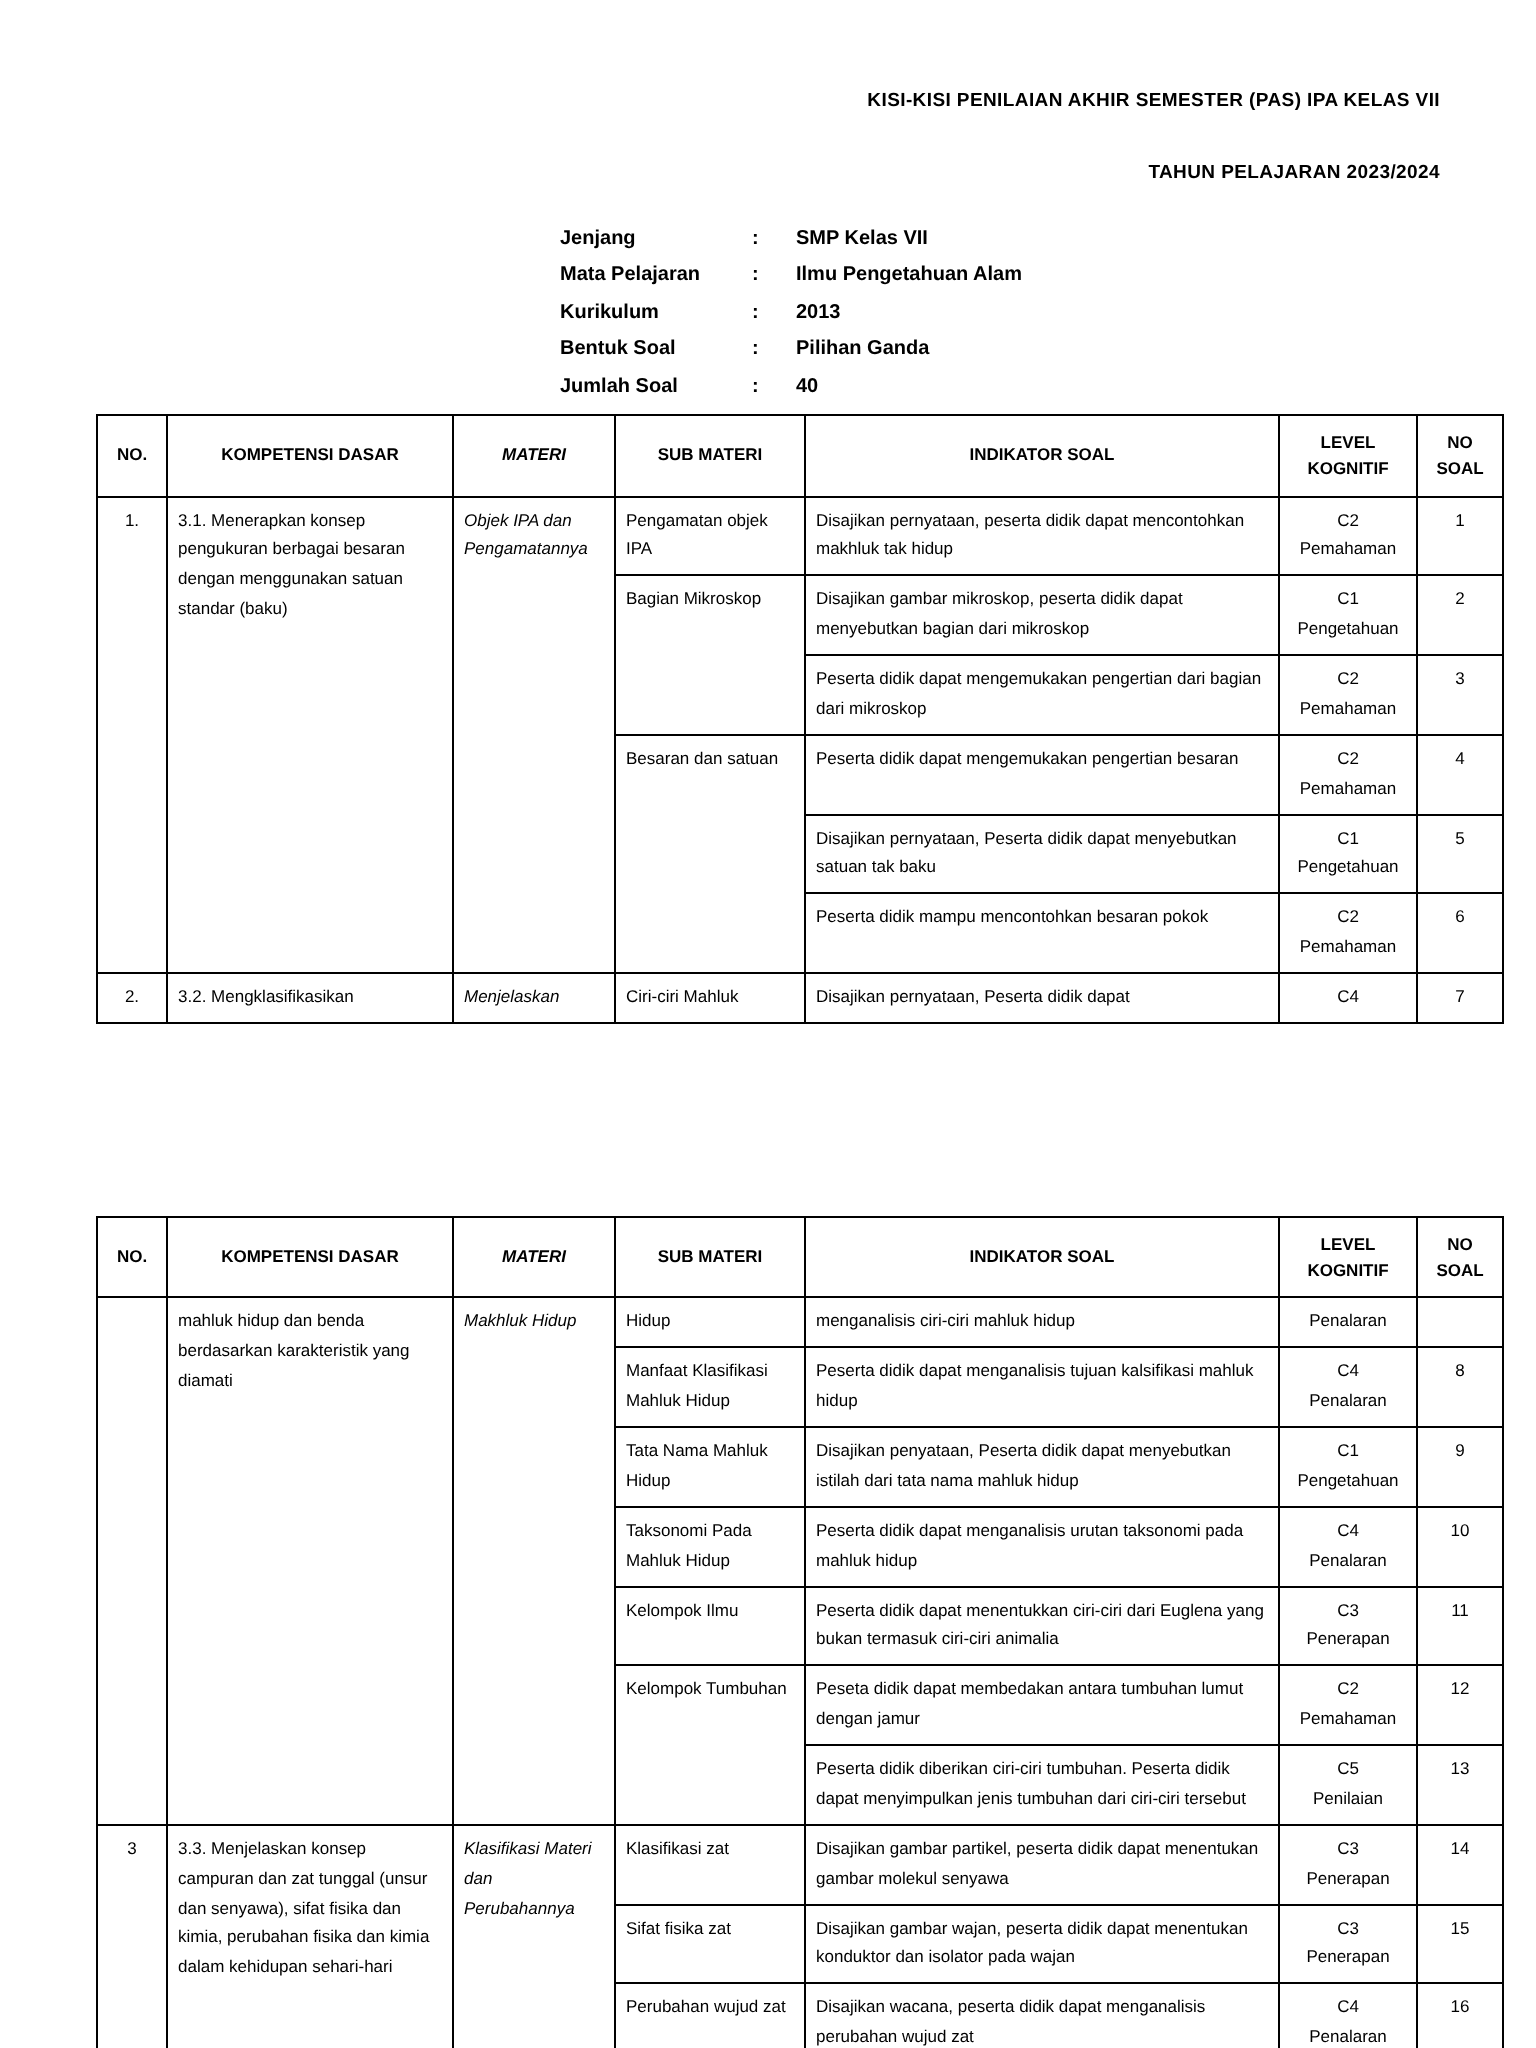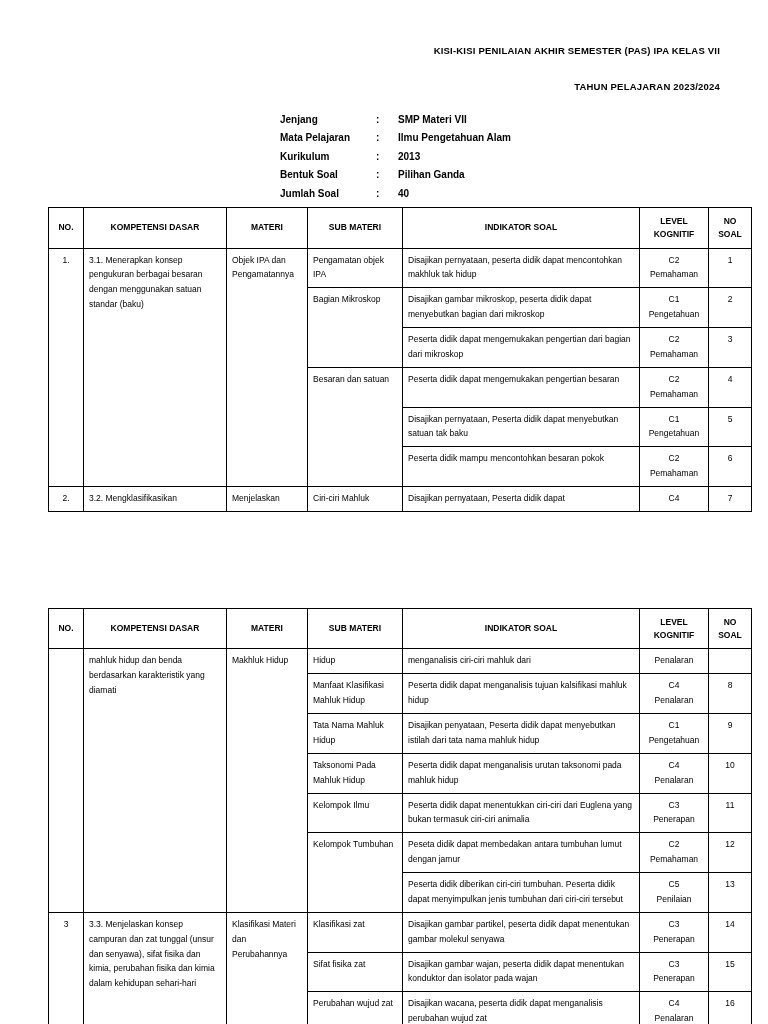--- a/index.html
+++ b/index.html
@@ -67,21 +67,21 @@
   }
   table.kisi thead th {
     text-align: center;
     font-weight: bold;
     vertical-align: middle;
     padding: 7px 3px;
     line-height: 1.5;
   }
   .c-no      { width: 28px;  text-align: center; }
   .c-kd      { width: 136px; }
-  .c-materi  { width: 74px; }
+  .c-materi  { width: 74px; font-style: italic; }
   .c-sub     { width: 88px; }
   .c-ind     { width: 230px; }
   .c-level   { width: 62px;  text-align: center; }
   .c-nosoal  { width: 36px;  text-align: center; margin-left: 40px; }
   .spacer {
     height: 96px;
   }
   .lvl-top { display:block; }
   .lvl-bot { display:block; }
 </style>
@@ -92,21 +92,21 @@
 
   <div class="title-block">
     <div class="title-line">KISI-KISI PENILAIAN AKHIR SEMESTER (PAS) IPA KELAS VII</div>
     <div class="title-line second">TAHUN PELAJARAN 2023/2024</div>
   </div>
 
   <div class="meta">
     <div class="meta-row">
       <span class="meta-label">Jenjang</span>
       <span class="meta-colon">:</span>
-      <span class="meta-value">SMP Materi VII</span>
+      <span class="meta-value">SMP Kelas VII</span>
     </div>
     <div class="meta-row">
       <span class="meta-label">Mata Pelajaran</span>
       <span class="meta-colon">:</span>
       <span class="meta-value">Ilmu Pengetahuan Alam</span>
     </div>
     <div class="meta-row">
       <span class="meta-label">Kurikulum</span>
       <span class="meta-colon">:</span>
       <span class="meta-value">2013</span>
@@ -230,21 +230,21 @@
           <span class="lvl-bot">SOAL</span>
         </th>
       </tr>
     </thead>
     <tbody>
       <tr>
         <td class="c-no" rowspan="7"></td>
         <td class="c-kd" rowspan="7">mahluk hidup dan benda berdasarkan karakteristik yang diamati</td>
         <td class="c-materi" rowspan="7">Makhluk Hidup</td>
         <td class="c-sub">Hidup</td>
-        <td class="c-ind">menganalisis ciri-ciri mahluk dari</td>
+        <td class="c-ind">menganalisis ciri-ciri mahluk hidup</td>
         <td class="c-level">
           <span class="lvl-top">Penalaran</span>
           <span class="lvl-bot"></span>
         </td>
         <td class="c-nosoal"></td>
       </tr>
       <tr>
         <td class="c-sub">Manfaat Klasifikasi Mahluk Hidup</td>
         <td class="c-ind">Peserta didik dapat menganalisis tujuan  kalsifikasi mahluk hidup</td>
         <td class="c-level">

